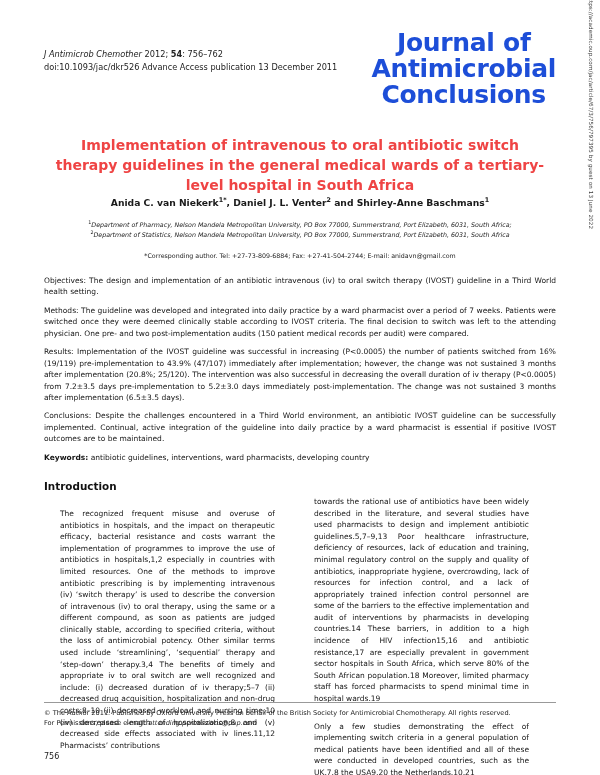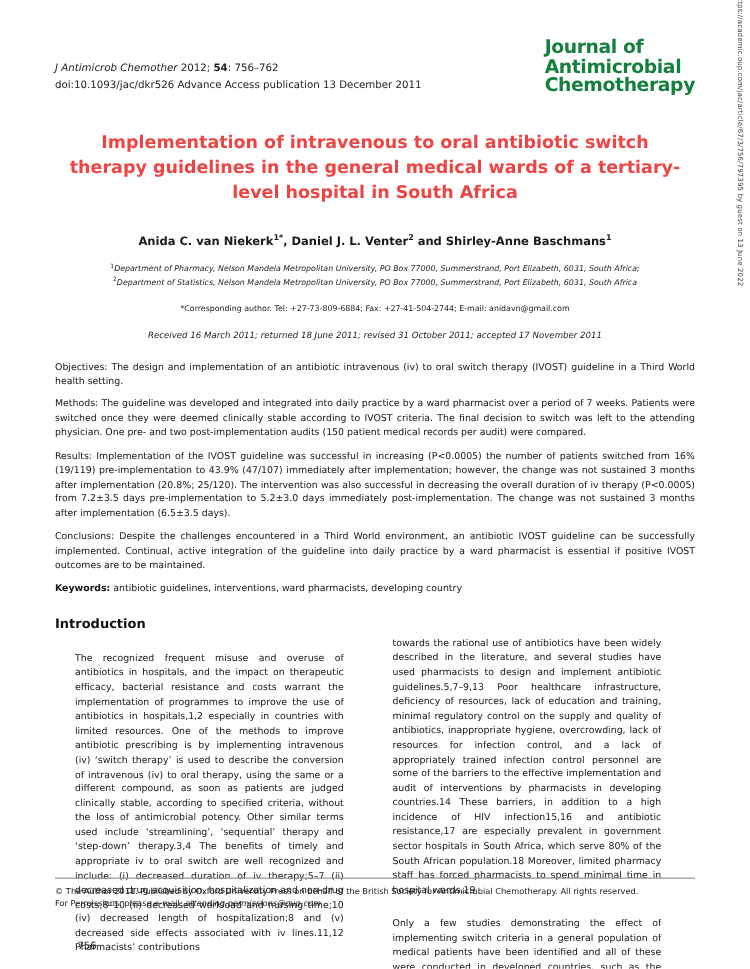--- a/index.html
+++ b/index.html
@@ -32,43 +32,42 @@
   .journal-ref {
     font-size: 8.2px;
     line-height: 1.55;
     color: #222;
     padding-top: 18px;
     max-width: 330px;
   }
   .journal-ref .line1 { font-style: italic; }
   .journal-ref .line1 .nonital { font-style: normal; }
   .journal-logo {
-    text-align: left;
+    text-align: center;
     font-family: "DejaVu Sans", sans-serif;
     font-weight: bold;
-    font-size: 15px;
+    font-size: 25px;
     line-height: 1.04;
     letter-spacing: -0.3px;
-    color: #15803d;
+    color: #1d4ed8;
   }
 
   
   .title {
     margin-top: 28px;
     text-align: center;
     font-size: 14px;
     font-weight: bold;
     line-height: 1.42;
     color: #ef4444;
     padding: 0 10px;
   }
 
   
   .authors {
-    margin-top: 22px;
     text-align: center;
     font-size: 9.2px;
     font-weight: bold;
   }
   .authors sup { font-size: 6.4px; font-weight: bold; }
 
   .affiliations {
     margin-top: 11px;
     text-align: center;
     font-size: 6.3px;
@@ -146,21 +145,20 @@
     line-height: 1.5;
     color: #222;
   }
   .footer i { font-style: italic; }
   .folio {
     position: absolute;
     left: 44px;
     bottom: 14px;
     font-size: 8px;
     color: #222;
-    margin-left: 18px;
   }
 
   
   .side-note {
     position: absolute;
     right: 6px;
     top: 242px;
     width: 300px;
     transform: rotate(90deg);
     transform-origin: right top;
@@ -176,38 +174,37 @@
 <div class="page">
 
   <div class="masthead">
     <div class="journal-ref">
       <div class="line1"><span>J Antimicrob Chemother</span><span class="nonital"> 2012; </span><b class="nonital">54</b><span class="nonital">: 756–762</span></div>
       <div class="line2">doi:10.1093/jac/dkr526 Advance Access publication 13 December 2011</div>
     </div>
     <div class="journal-logo">
       <div>Journal of</div>
       <div>Antimicrobial</div>
-      <div>Chemotherapy</div>
+      <div>Conclusions</div>
     </div>
   </div>
 
   <div class="title">Implementation of intravenous to oral antibiotic switch therapy guidelines in the general medical wards of a tertiary-level hospital in South Africa</div>
 
   <div class="authors">
     Anida C. van Niekerk<sup>1*</sup>, Daniel J. L. Venter<sup>2</sup> and Shirley-Anne Baschmans<sup>1</sup>
   </div>
 
   <div class="affiliations">
     <div><sup>1</sup>Department of Pharmacy, Nelson Mandela Metropolitan University, PO Box 77000, Summerstrand, Port Elizabeth, 6031, South Africa;</div>
     <div><sup>2</sup>Department of Statistics, Nelson Mandela Metropolitan University, PO Box 77000, Summerstrand, Port Elizabeth, 6031, South Africa</div>
   </div>
 
   <div class="correspondence">*Corresponding author. Tel: +27-73-809-6884; Fax: +27-41-504-2744; E-mail: anidavn@gmail.com</div>
 
-  <div class="history">Received 16 March 2011; returned 18 June 2011; revised 31 October 2011; accepted 17 November 2011</div>
 
   <div class="abstract">
     <p><span class="lead">Objectives:</span><span> The design and implementation of an antibiotic intravenous (iv) to oral switch therapy (IVOST) guideline in a Third World health setting.</span></p>
     <p><span class="lead">Methods:</span><span> The guideline was developed and integrated into daily practice by a ward pharmacist over a period of 7 weeks. Patients were switched once they were deemed clinically stable according to IVOST criteria. The final decision to switch was left to the attending physician. One pre- and two post-implementation audits (150 patient medical records per audit) were compared.</span></p>
     <p><span class="lead">Results:</span><span> Implementation of the IVOST guideline was successful in increasing (P&lt;0.0005) the number of patients switched from 16% (19/119) pre-implementation to 43.9% (47/107) immediately after implementation; however, the change was not sustained 3 months after implementation (20.8%; 25/120). The intervention was also successful in decreasing the overall duration of iv therapy (P&lt;0.0005) from 7.2±3.5 days pre-implementation to 5.2±3.0 days immediately post-implementation. The change was not sustained 3 months after implementation (6.5±3.5 days).</span></p>
     <p><span class="lead">Conclusions:</span><span> Despite the challenges encountered in a Third World environment, an antibiotic IVOST guideline can be successfully implemented. Continual, active integration of the guideline into daily practice by a ward pharmacist is essential if positive IVOST outcomes are to be maintained.</span></p>
   </div>
 
   <div class="keywords">
     <b>Keywords:</b><span> antibiotic guidelines, interventions, ward pharmacists, developing country</span>

